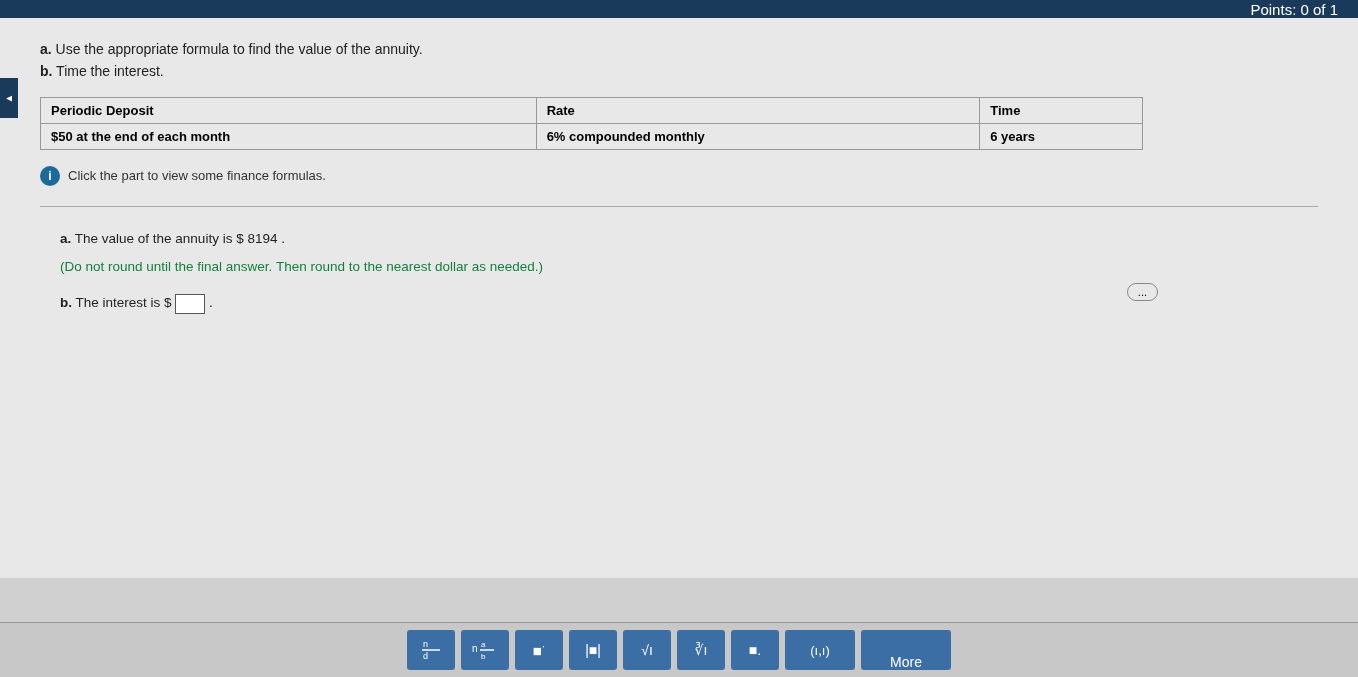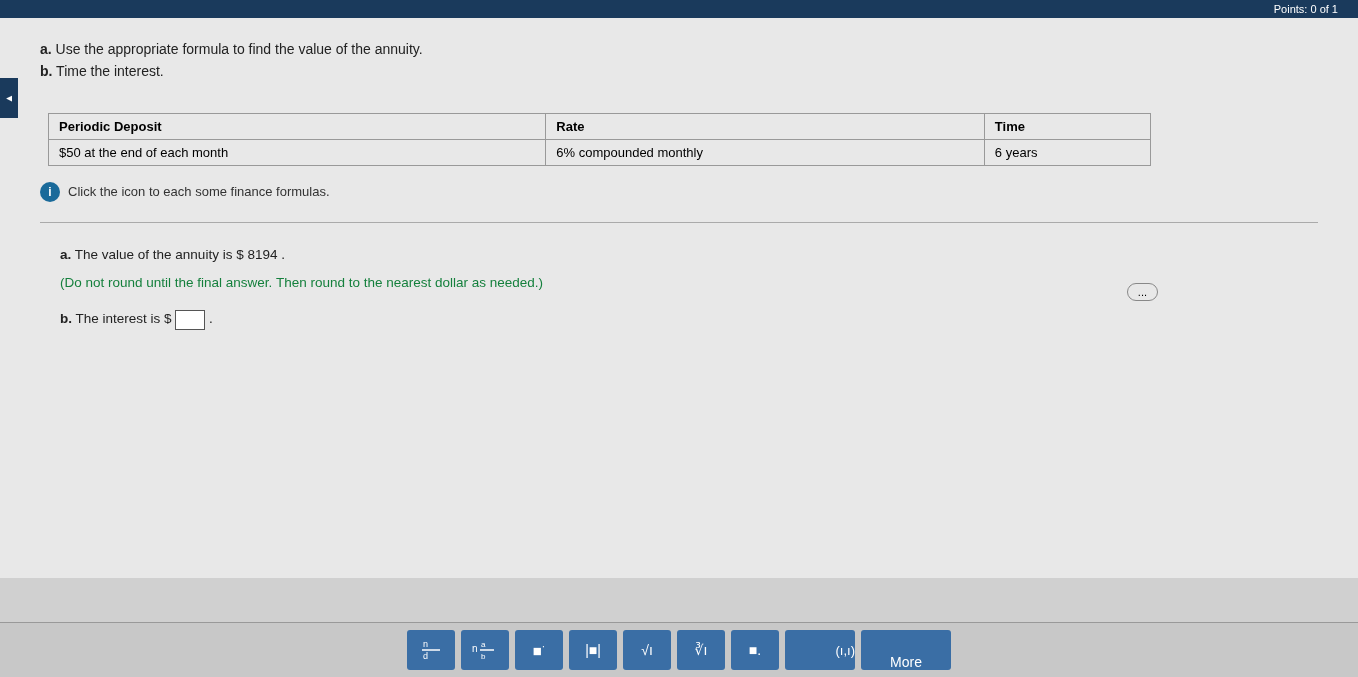--- a/index.html
+++ b/index.html
@@ -18,21 +18,21 @@
       height: 18px;
       width: 100%;
       display: flex;
       align-items: center;
       justify-content: flex-end;
       padding-right: 20px;
     }
 
     .top-bar-text {
       color: white;
-      font-size: 11px;
+      font-size: 15px;
     }
 
     .main-content {
       background: #e8e8e8;
       padding: 20px 30px;
       min-height: 560px;
       position: relative;
     }
 
     .left-arrow {
@@ -52,49 +52,49 @@
       content: '▲';
       color: white;
       font-size: 10px;
       transform: rotate(-90deg);
       display: inline-block;
     }
 
     .question-text {
       font-size: 14px;
       color: #222;
-      margin-bottom: 30px;
+      margin-bottom: 14px;
       line-height: 1.6;
       margin-left: 10px;
     }
 
     .question-text .bold {
       font-weight: bold;
     }
 
     .table-container {
       margin-left: 10px;
       margin-bottom: 16px;
       border-collapse: collapse;
       width: 85%;
     }
 
     .table-container table {
       border-collapse: collapse;
       width: 100%;
-      margin-left: 8px;
     }
 
     .table-container table th,
     .table-container table td {
       border: 1px solid #999;
       padding: 5px 10px;
       font-size: 13px;
       text-align: left;
       background: #e8e8e8;
+      font-weight: bold;
     }
 
     .table-container table th {
       font-weight: bold;
     }
 
     .info-row {
       display: flex;
       align-items: center;
       margin-left: 10px;
@@ -192,21 +192,20 @@
       color: white;
       font-size: 16px;
       display: flex;
       align-items: center;
       justify-content: center;
       cursor: pointer;
     }
 
     .toolbar-btn.wide {
       width: 70px;
-      justify-content: flex-end;
     }
 
     .more-btn {
       width: 90px;
       height: 40px;
       background: #3a6ea5;
       border: none;
       border-radius: 3px;
       color: white;
       font-size: 14px;
@@ -250,21 +249,21 @@
           <td>$50 at the end of each month</td>
           <td>6% compounded monthly</td>
           <td>6 years</td>
         </tr>
       </tbody>
     </table>
   </div>
 
   <div class="info-row">
     <span class="info-icon">i</span>
-    <span>Click the icon to each some finance formulas.</span>
+    <span>Click the part to view some finance formulas.</span>
   </div>
 
   <hr class="divider">
 
   <button class="ellipsis-btn">
     <span>...</span>
   </button>
 
   <div class="answer-section">
 

